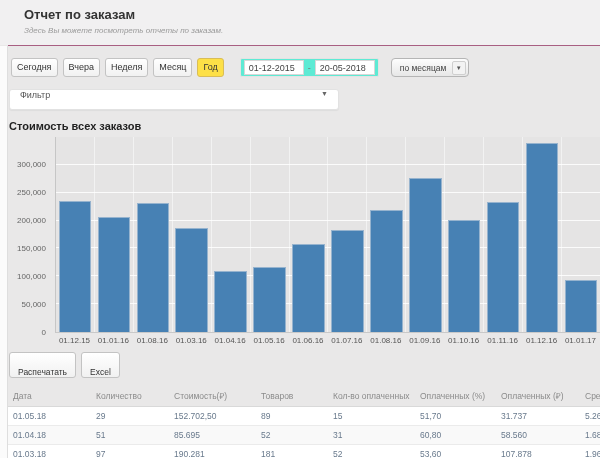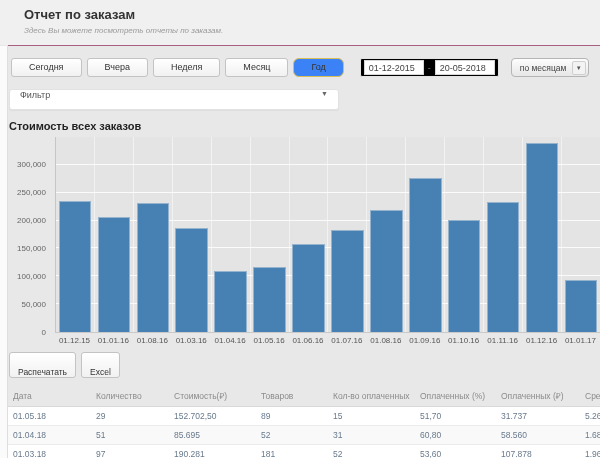--- a/index.html
+++ b/index.html
@@ -15,25 +15,25 @@
   .page-title { font-size:13px; font-weight:bold; color:#333; margin:0; }
   .page-subtitle { font-size:8px; font-style:italic; color:#9a9a9a; margin-top:4px; }
   .accent-line { height:1px; margin-left:8px; }
   .left-strip { position:absolute; left:0; top:46px; bottom:0; width:8px;
     background:#fbfbfb; border-right:1px solid #dedede; }
 
   
   .toolbar { margin:12px 0 0 11px; display:flex; align-items:center; height:19px; }
   .btn {
     background:linear-gradient(#ffffff,#f1f1f1); border:1px solid #c3c3c3;
-    border-radius:3px; font-size:9px; color:#333; padding:0 17px; height:19px;
+    border-radius:3px; font-size:9px; color:#333; padding:0 5px; height:19px;
     font-family:inherit; margin-right:5px; cursor:pointer; line-height:17px;
   }
-  .range-btn.active { background:#3b82f6; border-color:#d9bd57;border-radius:6px; }
-  .date-box { display:flex; align-items:center; margin-left:11px; background:#000000;
+  .range-btn.active { background:#fde047; border-color:#d9bd57; }
+  .date-box { display:flex; align-items:center; margin-left:11px; background:#5eead4;
     border:1px solid #e3e3e3; border-radius:2px; padding:1px 3px; height:19px; }
   .date-input {
     width:60px; height:15px; border:1px solid #d7d7d7; font-size:9px; color:#444;
     font-family:inherit; padding:0 4px; outline:none;
   }
   .date-sep { font-size:9px; color:#777; margin:0 4px; }
   .select {
     margin-left:12px; width:78px; height:19px; border:1px solid #b5b5b5; border-radius:4px;
     background:linear-gradient(#fdfdfd,#e7e7e7); display:flex; align-items:center;
     justify-content:space-between; padding:0 2px 0 8px; cursor:pointer;

